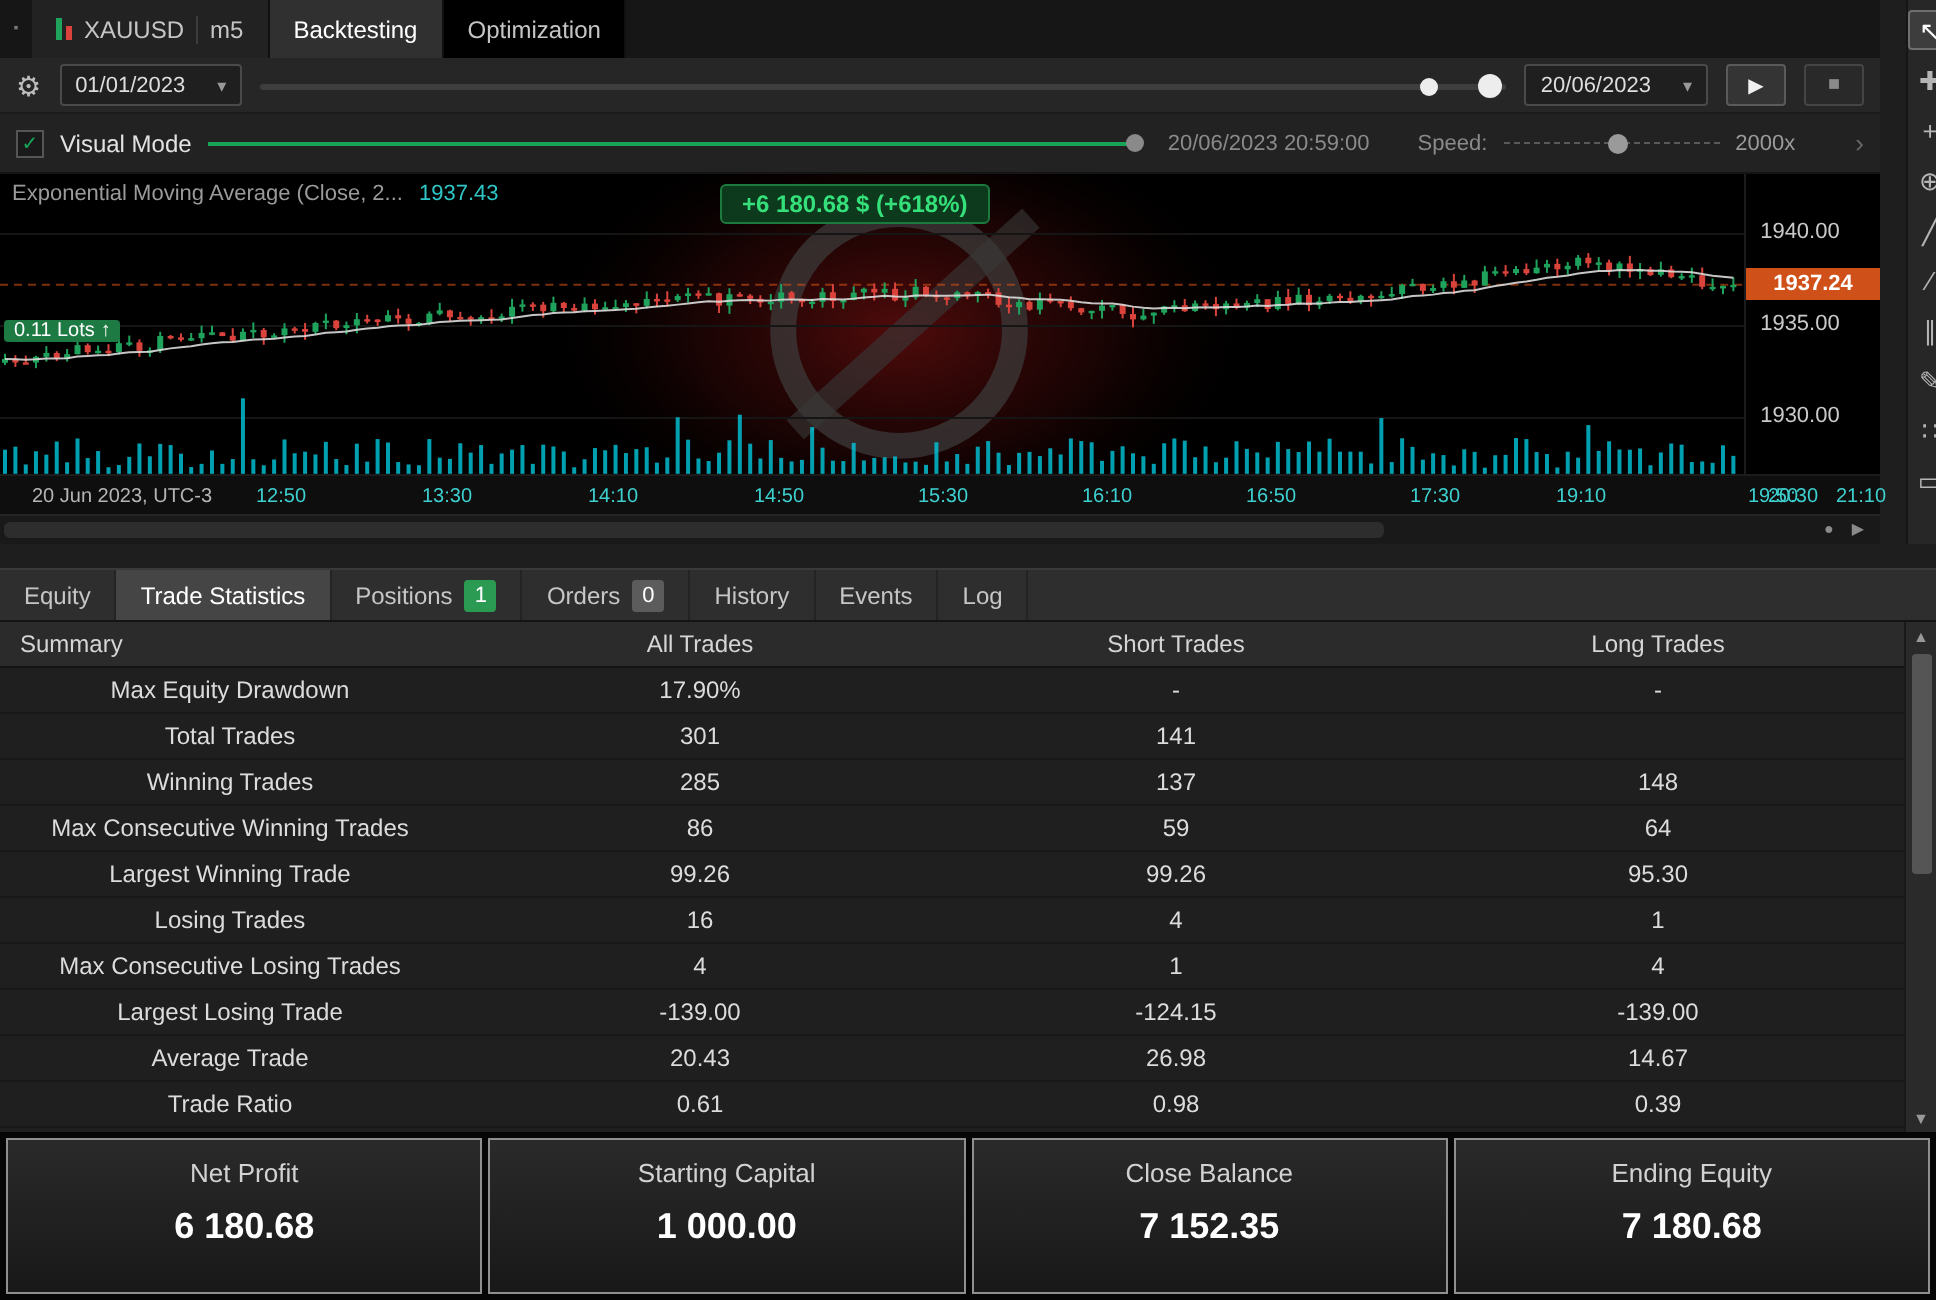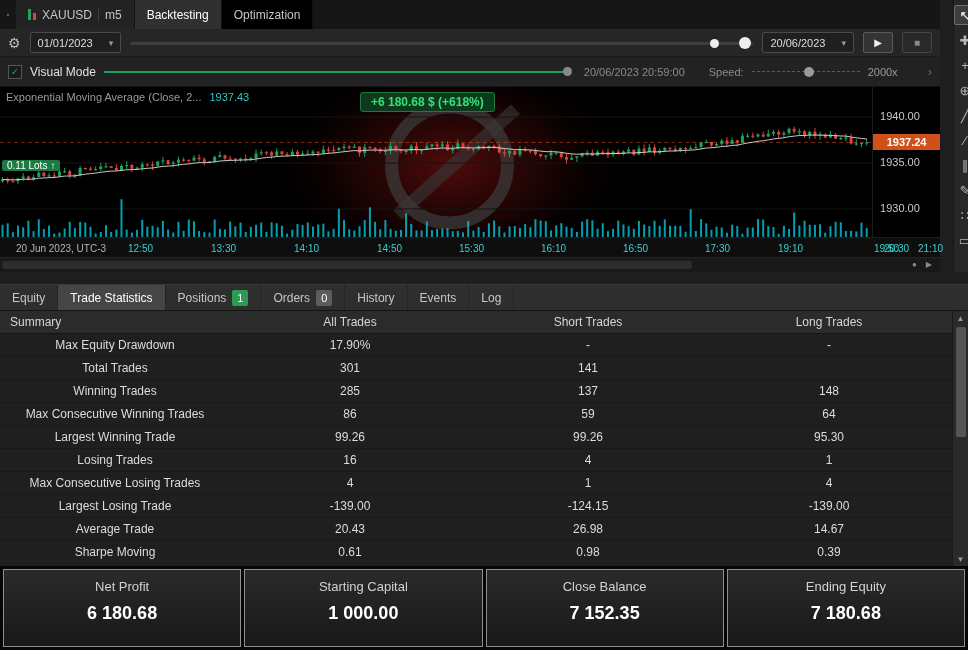--- a/index.html
+++ b/index.html
@@ -833,21 +833,21 @@
             <div class="cv">-124.15</div>
             <div class="cv">-139.00</div>
           </div>
           <div class="trow">
             <div class="c0">Average Trade</div>
             <div class="cv">20.43</div>
             <div class="cv">26.98</div>
             <div class="cv">14.67</div>
           </div>
           <div class="trow">
-            <div class="c0">Sharpe Moving</div>
+            <div class="c0">Trade Ratio</div>
             <div class="cv">0.61</div>
             <div class="cv">0.98</div>
             <div class="cv">0.39</div>
           </div>
         </div>
     </div>
     <div class="vscroll">
       <div class="vs-arrow">▲</div>
       <div class="vs-thumb"></div>
       <div class="vs-fill"></div>

